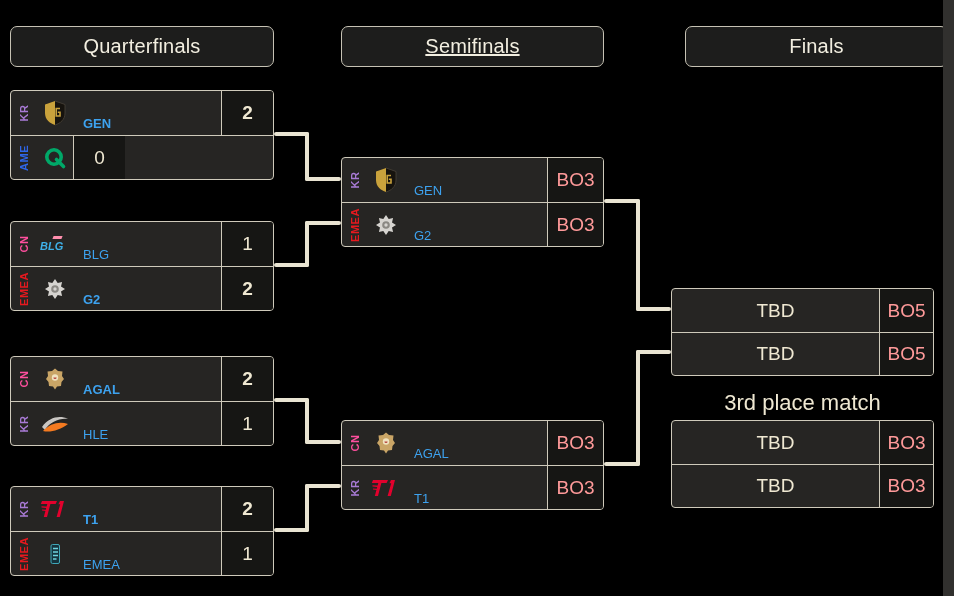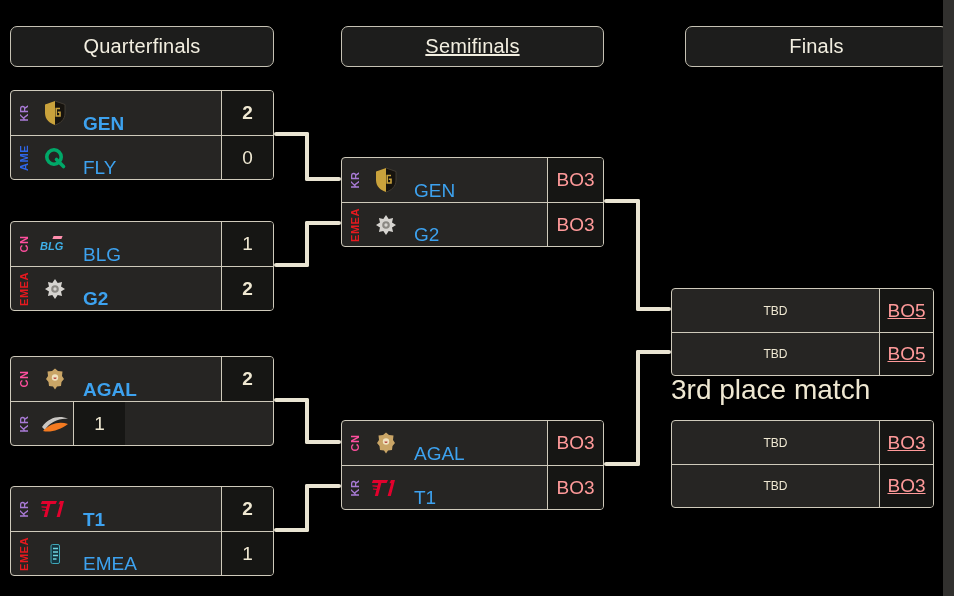--- a/index.html
+++ b/index.html
@@ -28,41 +28,41 @@
     transform:rotate(-90deg); font-weight:bold; font-size:11px;
     letter-spacing:.5px; white-space:nowrap;
   }
   .kr   { color:#a87ad4; }
   .ame  { color:#2f66e8; }
   .cn   { color:#ff4f9e; }
   .emea { color:#e6191f; }
 
   .logo { width:36px; display:flex; align-items:center; justify-content:center; }
 
-  .tname { flex:1; font-size:19px; color:#3da2ef; padding-left:10px; white-space:nowrap;margin-top:21px; }
+  .tname { flex:1; font-size:13px; color:#3da2ef; padding-left:10px; white-space:nowrap;margin-top:21px; }
   .mrow.winner .tname { font-weight:bold; }
 
   .score {
     align-self:stretch; border-left:1px solid #cfcabb; background:#161614;
     display:flex; align-items:center; justify-content:center;
     font-size:19px; color:#efe8d2;
   }
   .match.qf  .score { width:52px; }
   .match.sf  .score { width:56px; }
-  .match.fin .score { width:54px;text-decoration:underline; }
+  .match.fin .score { width:54px; }
   .mrow.winner .score { font-weight:bold; }
   .score.bo { color:#ff9a9a; }
 
-  .tbd { flex:1; text-align:center; font-size:12px; color:#efe8d2; }
+  .tbd { flex:1; text-align:center; font-size:19px; color:#efe8d2; }
 
   .conn { position:absolute; background:#e9e4d2; border-radius:2px; }
 
   .h3p {
-    position:absolute; left:671px; top:374px; width:263px;
-    color:#efe8d2; font-size:28px;
+    position:absolute; left:671px; top:390px; width:263px;
+    text-align:center; color:#efe8d2; font-size:22px;
   }
 </style>
 </head>
 <body>
 
 <div class="stage">
 
   <div class="hdr" style="left:10px; top:26px; width:264px;">
     <span>Quarterfinals</span>
   </div>
@@ -92,21 +92,20 @@
     <div class="mrow">
       <div class="region ame">
           <span>AME</span>
         </div>
       <div class="logo">
         <svg width="24" height="24" viewBox="0 0 24 24">
           <circle cx="11" cy="11" r="7.2" fill="none" stroke="#00a868" stroke-width="3.6"></circle>
           <path d="M13.5 13.5 L20.5 20.5" stroke="#00a868" stroke-width="3.6" stroke-linecap="round"></path>
         </svg>
       </div>
-      <span class="tname">FLY</span>
       <span class="score">0</span>
     </div>
   </div>
 
   <div class="match qf" style="left:10px; top:221px; width:264px;">
     <div class="mrow">
       <div class="region cn">
           <span>CN</span>
         </div>
       <div class="logo">
@@ -152,20 +151,21 @@
     <div class="mrow">
       <div class="region kr">
           <span>KR</span>
         </div>
       <div class="logo">
         <svg width="28" height="22" viewBox="0 0 28 22">
           <path d="M1 14 C8 4 19 2 27 6 C18 5 9 9 4 17 Z" fill="#c9c6c2"></path>
           <path d="M2 18 C9 10 19 8 27 11 C19 17 9 20 2 18 Z" fill="#f47a20"></path>
         </svg>
       </div>
+      <span class="tname">HLE</span>
       <span class="score">1</span>
     </div>
   </div>
 
   <div class="match qf" style="left:10px; top:486px; width:264px;">
     <div class="mrow winner">
       <div class="region kr">
           <span>KR</span>
         </div>
       <div class="logo">

